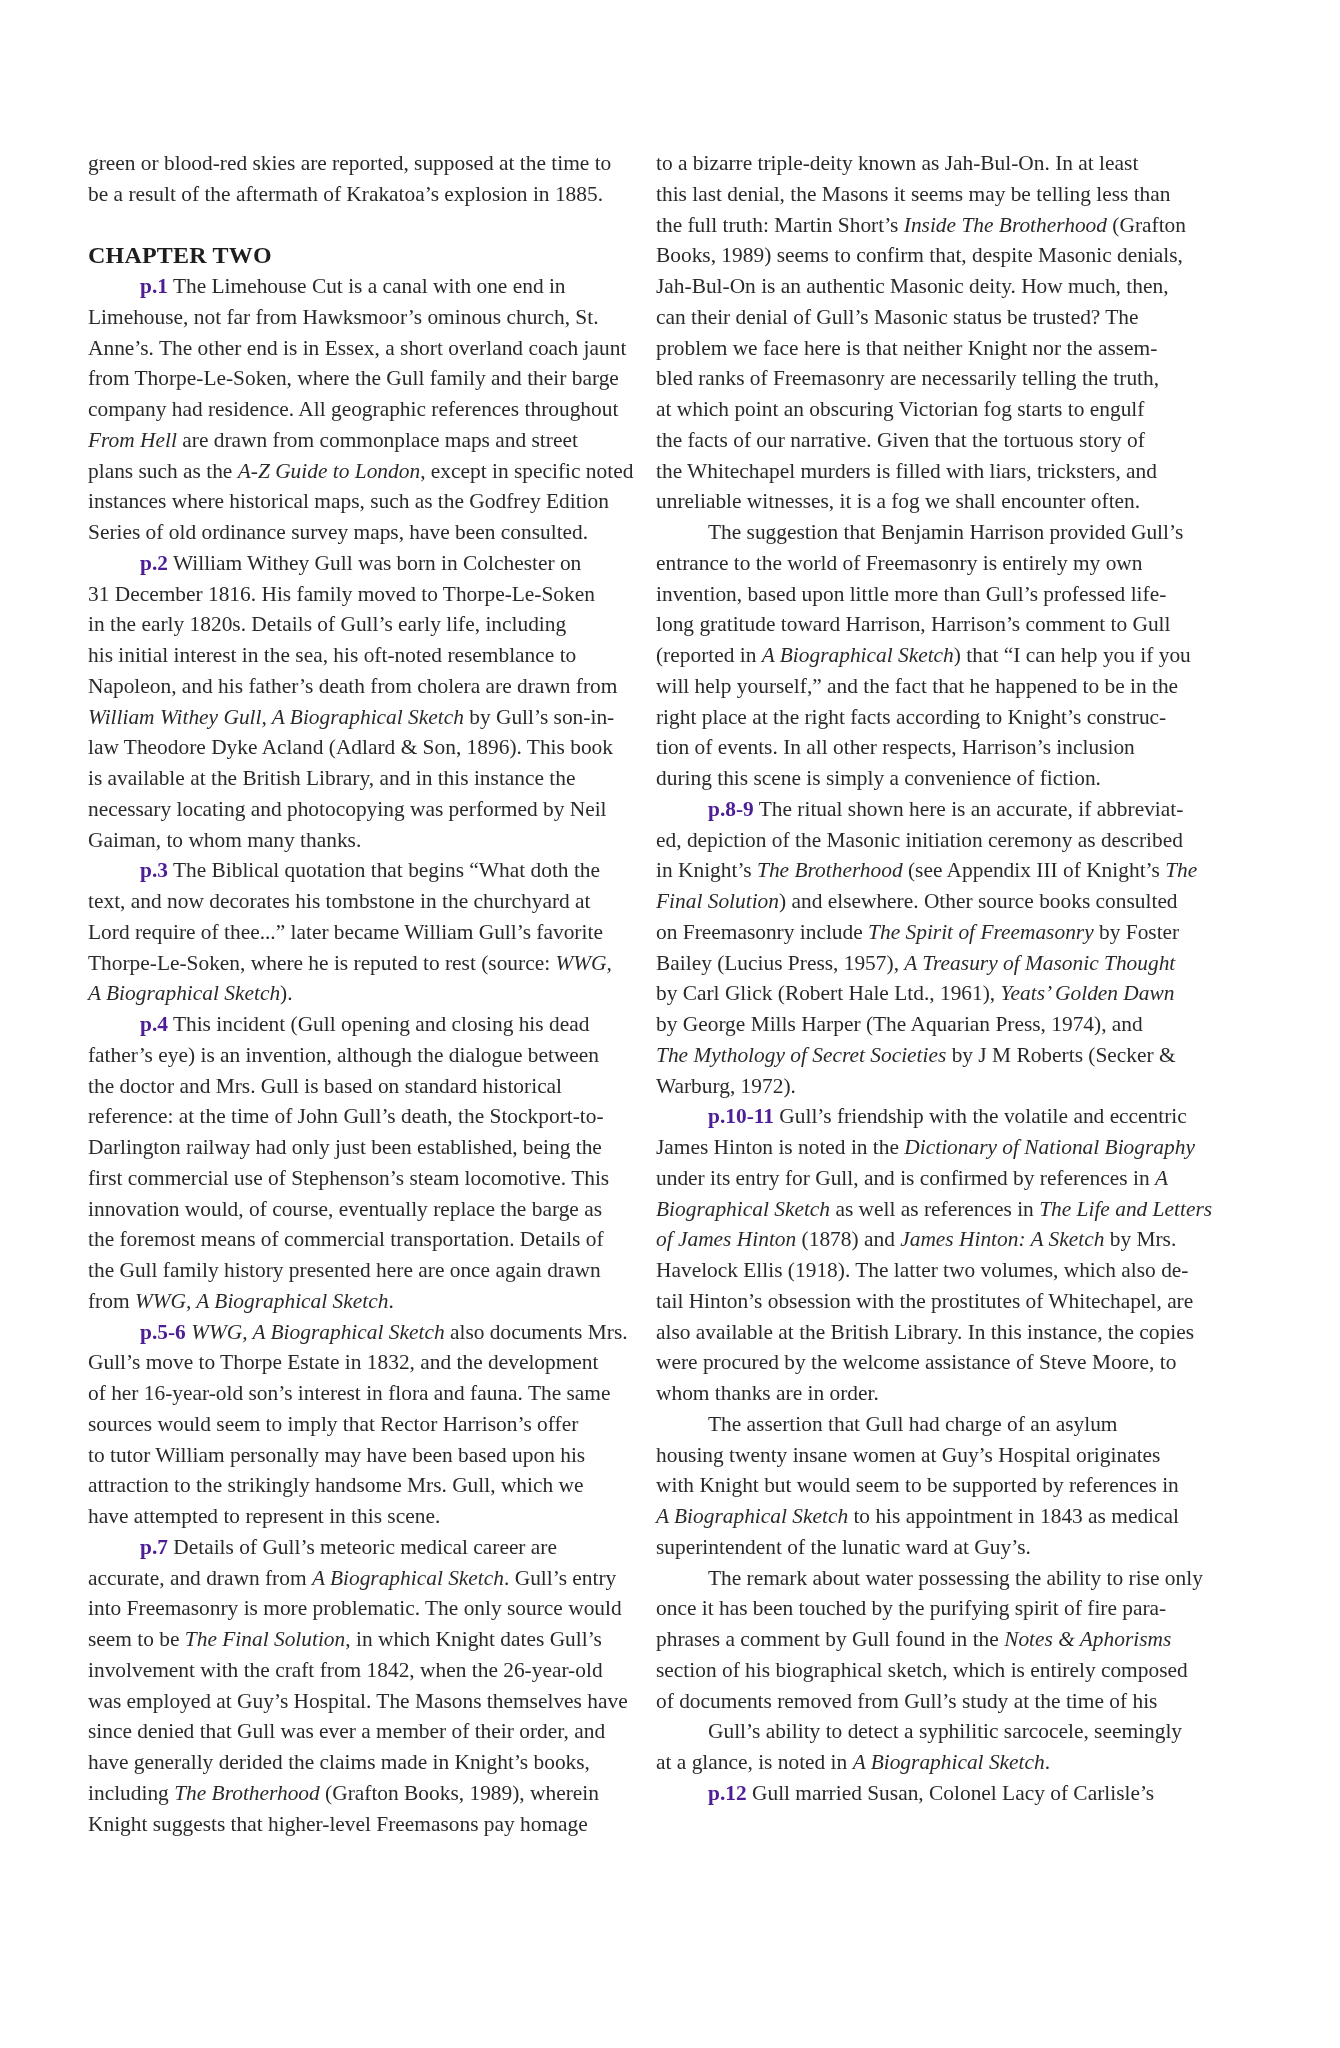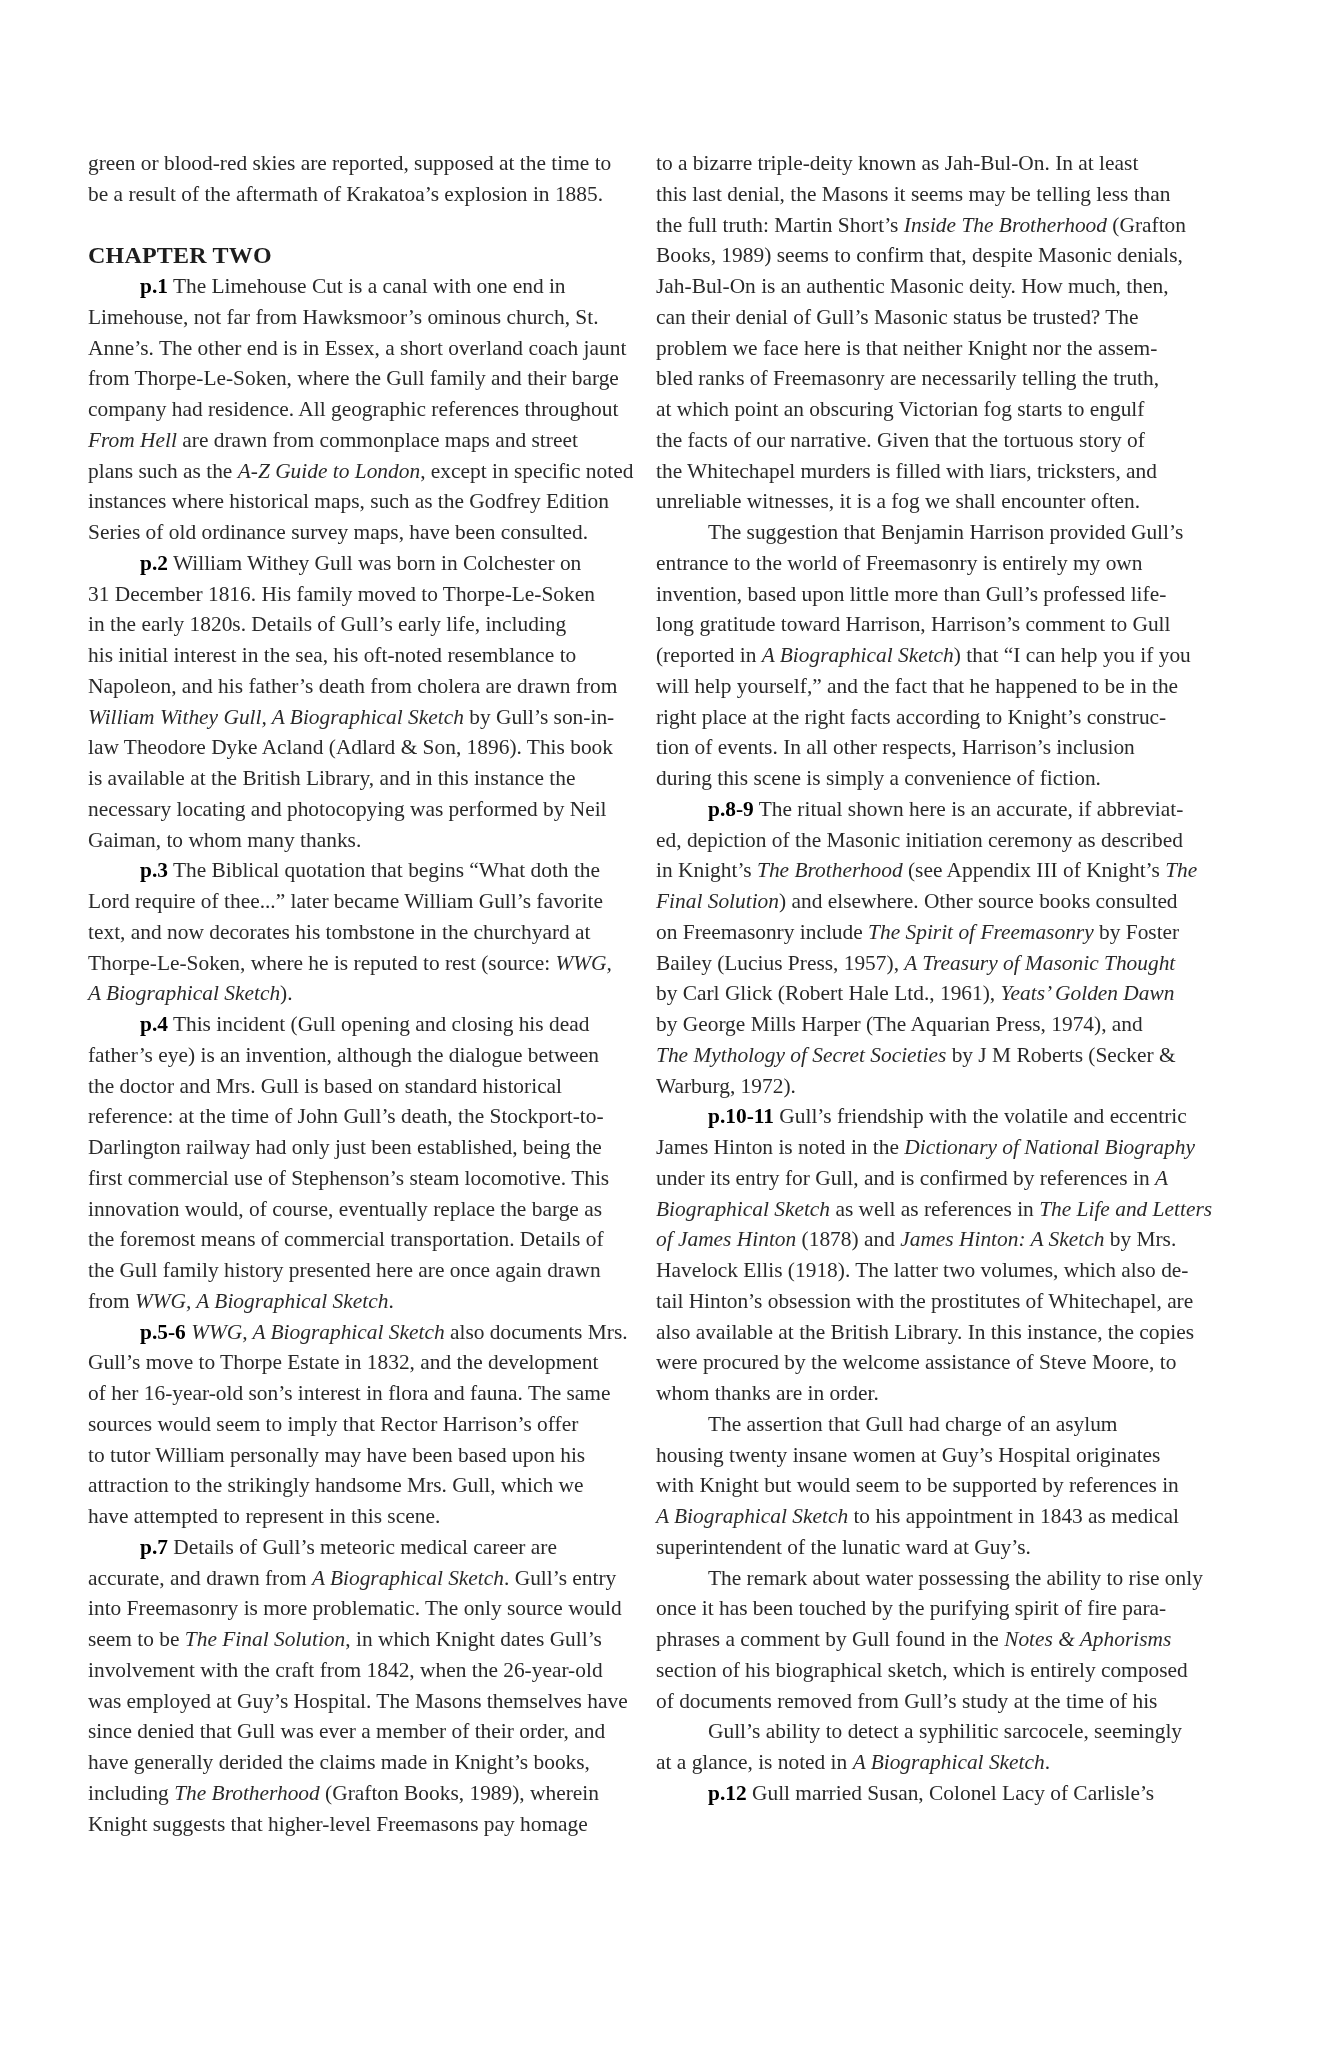--- a/index.html
+++ b/index.html
@@ -36,21 +36,21 @@
     height: 30.75px;
   }
   .indent { padding-left: 52px; }
   .heading {
     font-weight: bold;
     font-size: 24px;
     letter-spacing: 0.2px;
     color: #1e1e1e;
   }
   .gap { height: 30.75px; display: block; }
-  b, .ref { font-weight: bold; color: #000000; }
+  b, .ref { font-weight: bold; color: #4c1d95; }
   i { font-style: italic; }
 </style>
 </head>
 <body>
 
 <div class="page">
   <div class="column col-left" id="col-left">
       <span class="line"><span>green or blood-red skies are reported, supposed at the time to</span></span>
       <span class="line"><span>be a result of the aftermath of Krakatoa’s explosion in 1885.</span></span>
       <span class="gap"></span>
@@ -68,22 +68,22 @@
       <span class="line"><span>31 December 1816. His family moved to Thorpe-Le-Soken</span></span>
       <span class="line"><span>in the early 1820s. Details of Gull’s early life, including</span></span>
       <span class="line"><span>his initial interest in the sea, his oft-noted resemblance to</span></span>
       <span class="line"><span>Napoleon, and his father’s death from cholera are drawn from</span></span>
       <span class="line"><i>William Withey Gull, A Biographical Sketch</i><span> by Gull’s son-in-</span></span>
       <span class="line"><span>law Theodore Dyke Acland (Adlard &amp; Son, 1896). This book</span></span>
       <span class="line"><span>is available at the British Library, and in this instance the</span></span>
       <span class="line"><span>necessary locating and photocopying was performed by Neil</span></span>
       <span class="line"><span>Gaiman, to whom many thanks.</span></span>
       <span class="line indent"><b>p.3</b><span> The Biblical quotation that begins “What doth the</span></span>
+      <span class="line"><span>text, and now decorates his tombstone in the churchyard at</span></span>
       <span class="line"><span>Lord require of thee...” later became William Gull’s favorite</span></span>
-      <span class="line"><span>text, and now decorates his tombstone in the churchyard at</span></span>
       <span class="line"><span>Thorpe-Le-Soken, where he is reputed to rest (source: </span><i>WWG,</i></span>
       <span class="line"><i>A Biographical Sketch</i><span>).</span></span>
       <span class="line indent"><b>p.4</b><span> This incident (Gull opening and closing his dead</span></span>
       <span class="line"><span>father’s eye) is an invention, although the dialogue between</span></span>
       <span class="line"><span>the doctor and Mrs. Gull is based on standard historical</span></span>
       <span class="line"><span>reference: at the time of John Gull’s death, the Stockport-to-</span></span>
       <span class="line"><span>Darlington railway had only just been established, being the</span></span>
       <span class="line"><span>first commercial use of Stephenson’s steam locomotive. This</span></span>
       <span class="line"><span>innovation would, of course, eventually replace the barge as</span></span>
       <span class="line"><span>the foremost means of commercial transportation. Details of</span></span>

